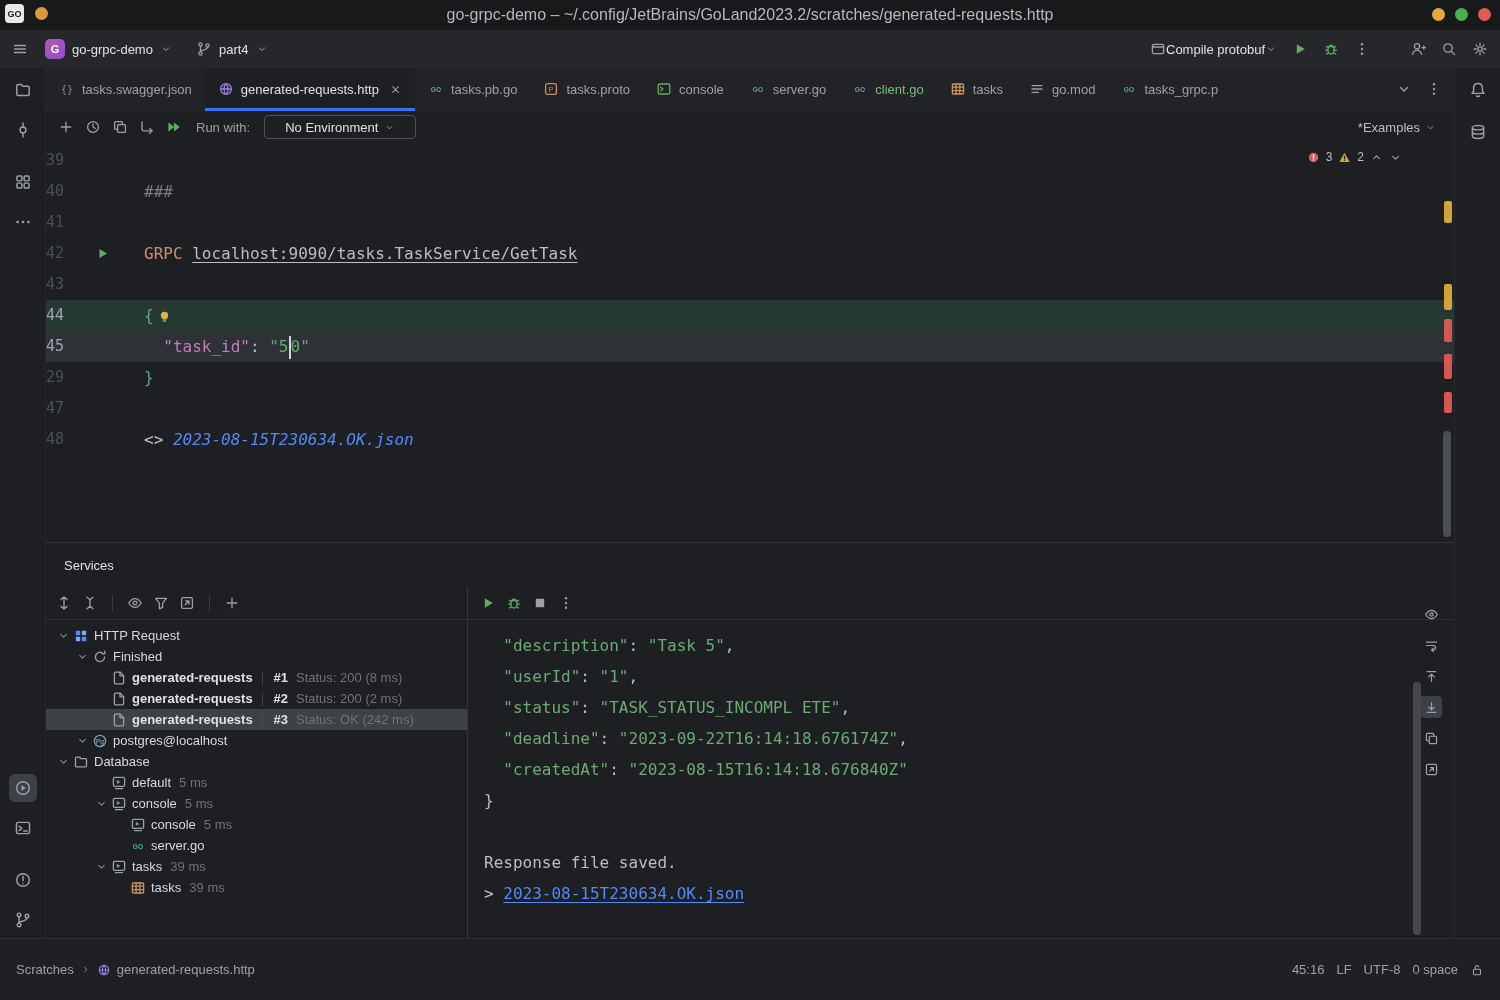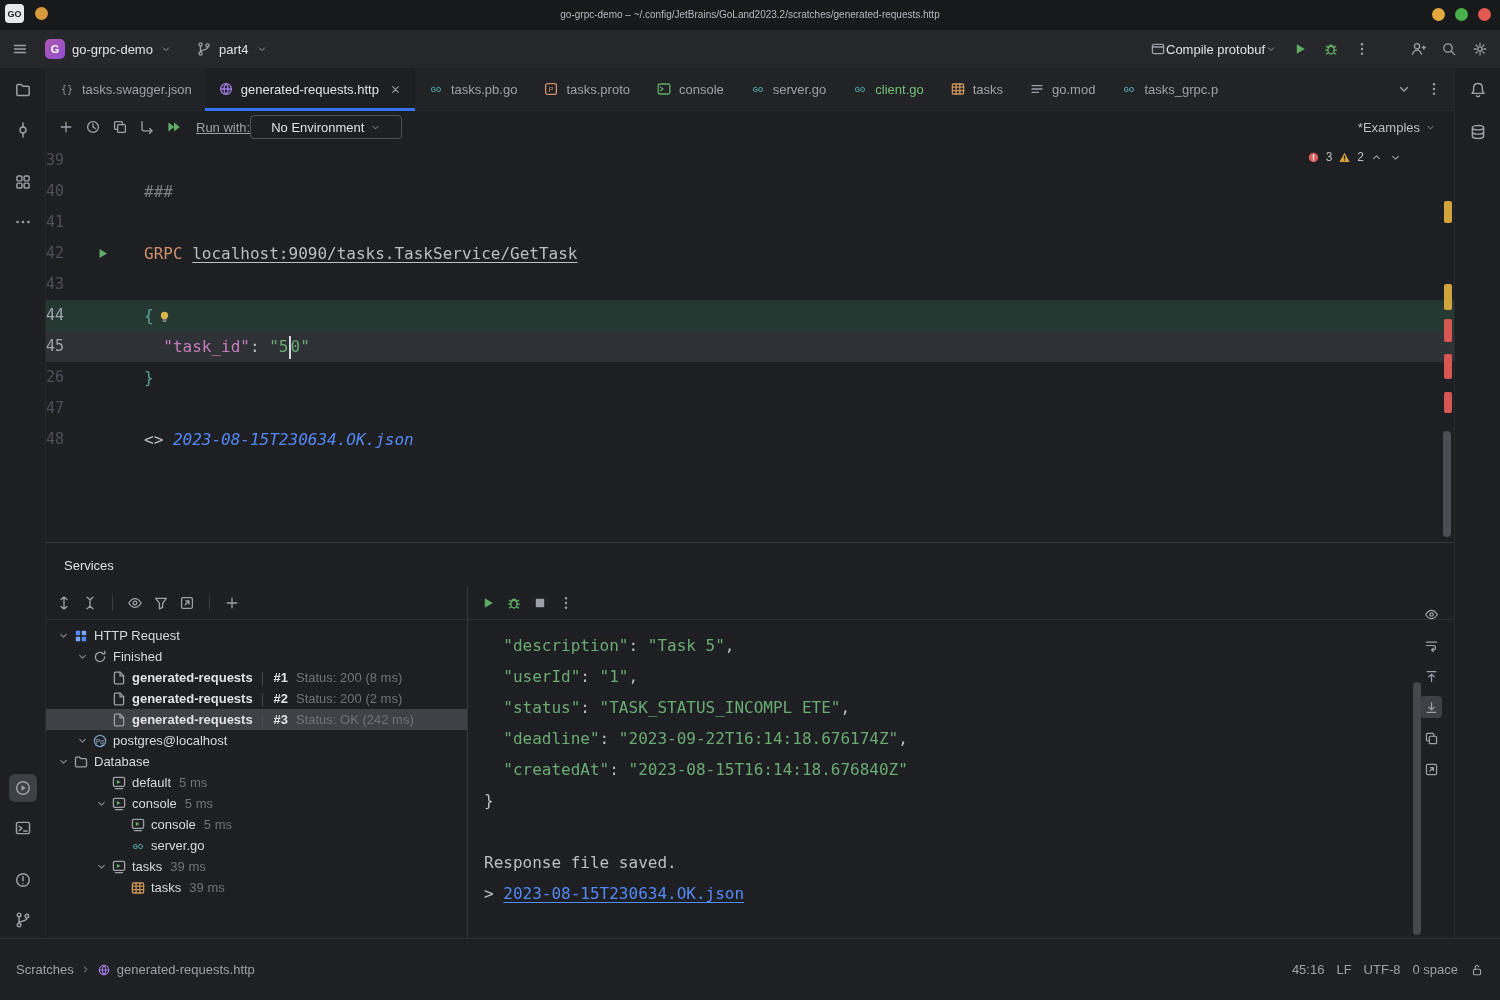--- a/index.html
+++ b/index.html
@@ -7,21 +7,21 @@
   .window{width:1500px;height:1000px;display:flex;flex-direction:column;background:#d946ef;}
   .ic{display:inline-flex;align-items:center;justify-content:center;color:#9da0a8;flex:none;}
   .green{color:#5fad65;}
   .vsep{width:1px;height:16px;background:#3b3d42;margin:0 4px;flex:none;}
 
   
   .titlebar{height:30px;background:#18191b;position:relative;flex:none;}
   .tb-left{position:absolute;left:5px;top:4px;display:flex;align-items:center;gap:11px;}
   .app-logo{width:19px;height:19px;border-radius:4px;background:#e8e9ea;color:#1e1f22;font-size:9px;font-weight:bold;display:flex;align-items:center;justify-content:center;}
   .amber-dot{width:13px;height:13px;border-radius:50%;background:#d99a3e;}
-  .tb-title{position:absolute;left:0;right:0;top:0;height:30px;line-height:30px;text-align:center;color:#b4b8bf;font-size:10px;}
+  .tb-title{position:absolute;left:0;right:0;top:0;height:30px;line-height:30px;text-align:center;color:#b4b8bf;font-size:16px;}
   .traffic{position:absolute;right:9px;top:8px;display:flex;gap:10px;}
   .tl{width:13px;height:13px;border-radius:50%;}
   .tl.y{background:#e3a93e;} .tl.g{background:#47b04b;} .tl.r{background:#e25a51;}
 
   
   .toolbar{height:38px;background:#26272a;display:flex;align-items:center;padding:0 12px;gap:10px;flex:none;}
   .chip{display:flex;align-items:center;gap:7px;padding:3px 7px;border-radius:6px;color:#dfe1e5;}
   .proj-badge{width:20px;height:20px;border-radius:5px;background:linear-gradient(135deg,#b057b0,#8f4fd1);color:#fff;font-size:11px;font-weight:bold;display:flex;align-items:center;justify-content:center;}
   .toolbar-right{margin-left:auto;display:flex;align-items:center;gap:15px;}
   .runcfg{display:flex;align-items:center;color:#dfe1e5;}
@@ -45,21 +45,21 @@
   .tab{display:flex;align-items:center;gap:7px;padding:0 13px;color:#9da0a8;position:relative;cursor:default;}
   .tab.active{color:#dfe1e5;background:#1e1f22;}
   .tab.active::after{content:"";position:absolute;left:0;right:0;bottom:-1px;height:3px;background:#3574f0;}
   .tab.vcs-added .tab-label{color:#73bd79;}
   .tab-close{margin-left:3px;}
   .tabbar-right{margin-left:auto;display:flex;align-items:center;gap:14px;padding-right:12px;}
 
   
   .http-toolbar{height:32px;flex:none;display:flex;align-items:center;padding:0 12px;background:#1e1f22;}
   .ht-icons{display:flex;align-items:center;gap:11px;margin-right:14px;}
-  .runwith{color:#9da0a8;margin-right:0;text-decoration:underline;}
+  .runwith{color:#9da0a8;margin-right:14px;}
   .dropdown{display:flex;align-items:center;gap:6px;border:1px solid #4e5157;border-radius:4px;height:22px;padding:0 20px;color:#dfe1e5;}
   .examples{margin-left:auto;display:flex;align-items:center;gap:5px;color:#bcbec4;margin-right:6px;}
 
   
   .editor{height:399px;flex:none;position:relative;background:#1e1f22;border-bottom:1px solid #35373c;overflow:hidden;}
   .editor-lines{position:absolute;inset:0;padding-top:2px;font-family:"DejaVu Sans Mono",monospace;font-size:16px;line-height:31px;}
   .eline{display:flex;height:31px;}
   .eline .ln{width:36px;text-align:left;color:#4b5059;font-size:15px;flex:none;}
   .eline .ln.bright{color:#a1a5ad;}
   .eline .gut{width:62px;flex:none;display:flex;align-items:center;padding-left:13px;box-sizing:border-box;}
@@ -494,21 +494,21 @@
                     <circle cx="8" cy="6.8" r="3.9" fill="#d8b44a" stroke="none"></circle>
                     <path d="M6.3 11.6h3.4M6.9 13.3h2.2" stroke="#8a8e95"></path>
                   </svg></span></span>
             </div>
             <div class="eline hl-caret">
               <span class="ln bright">45</span>
               <span class="gut"></span>
               <span class="ecode"><span class="c-plain">  </span><span class="c-prop">"task_id"</span><span class="c-plain">: </span><span class="c-str">"5</span><span class="caret"></span><span class="c-str">0"</span></span>
             </div>
             <div class="eline">
-              <span class="ln">26</span>
+              <span class="ln">29</span>
               <span class="gut"></span>
               <span class="ecode"><span class="c-brace">}</span></span>
             </div>
             <div class="eline">
               <span class="ln">47</span>
               <span class="gut"></span>
               <span class="ecode"></span>
             </div>
             <div class="eline">
               <span class="ln">48</span>

